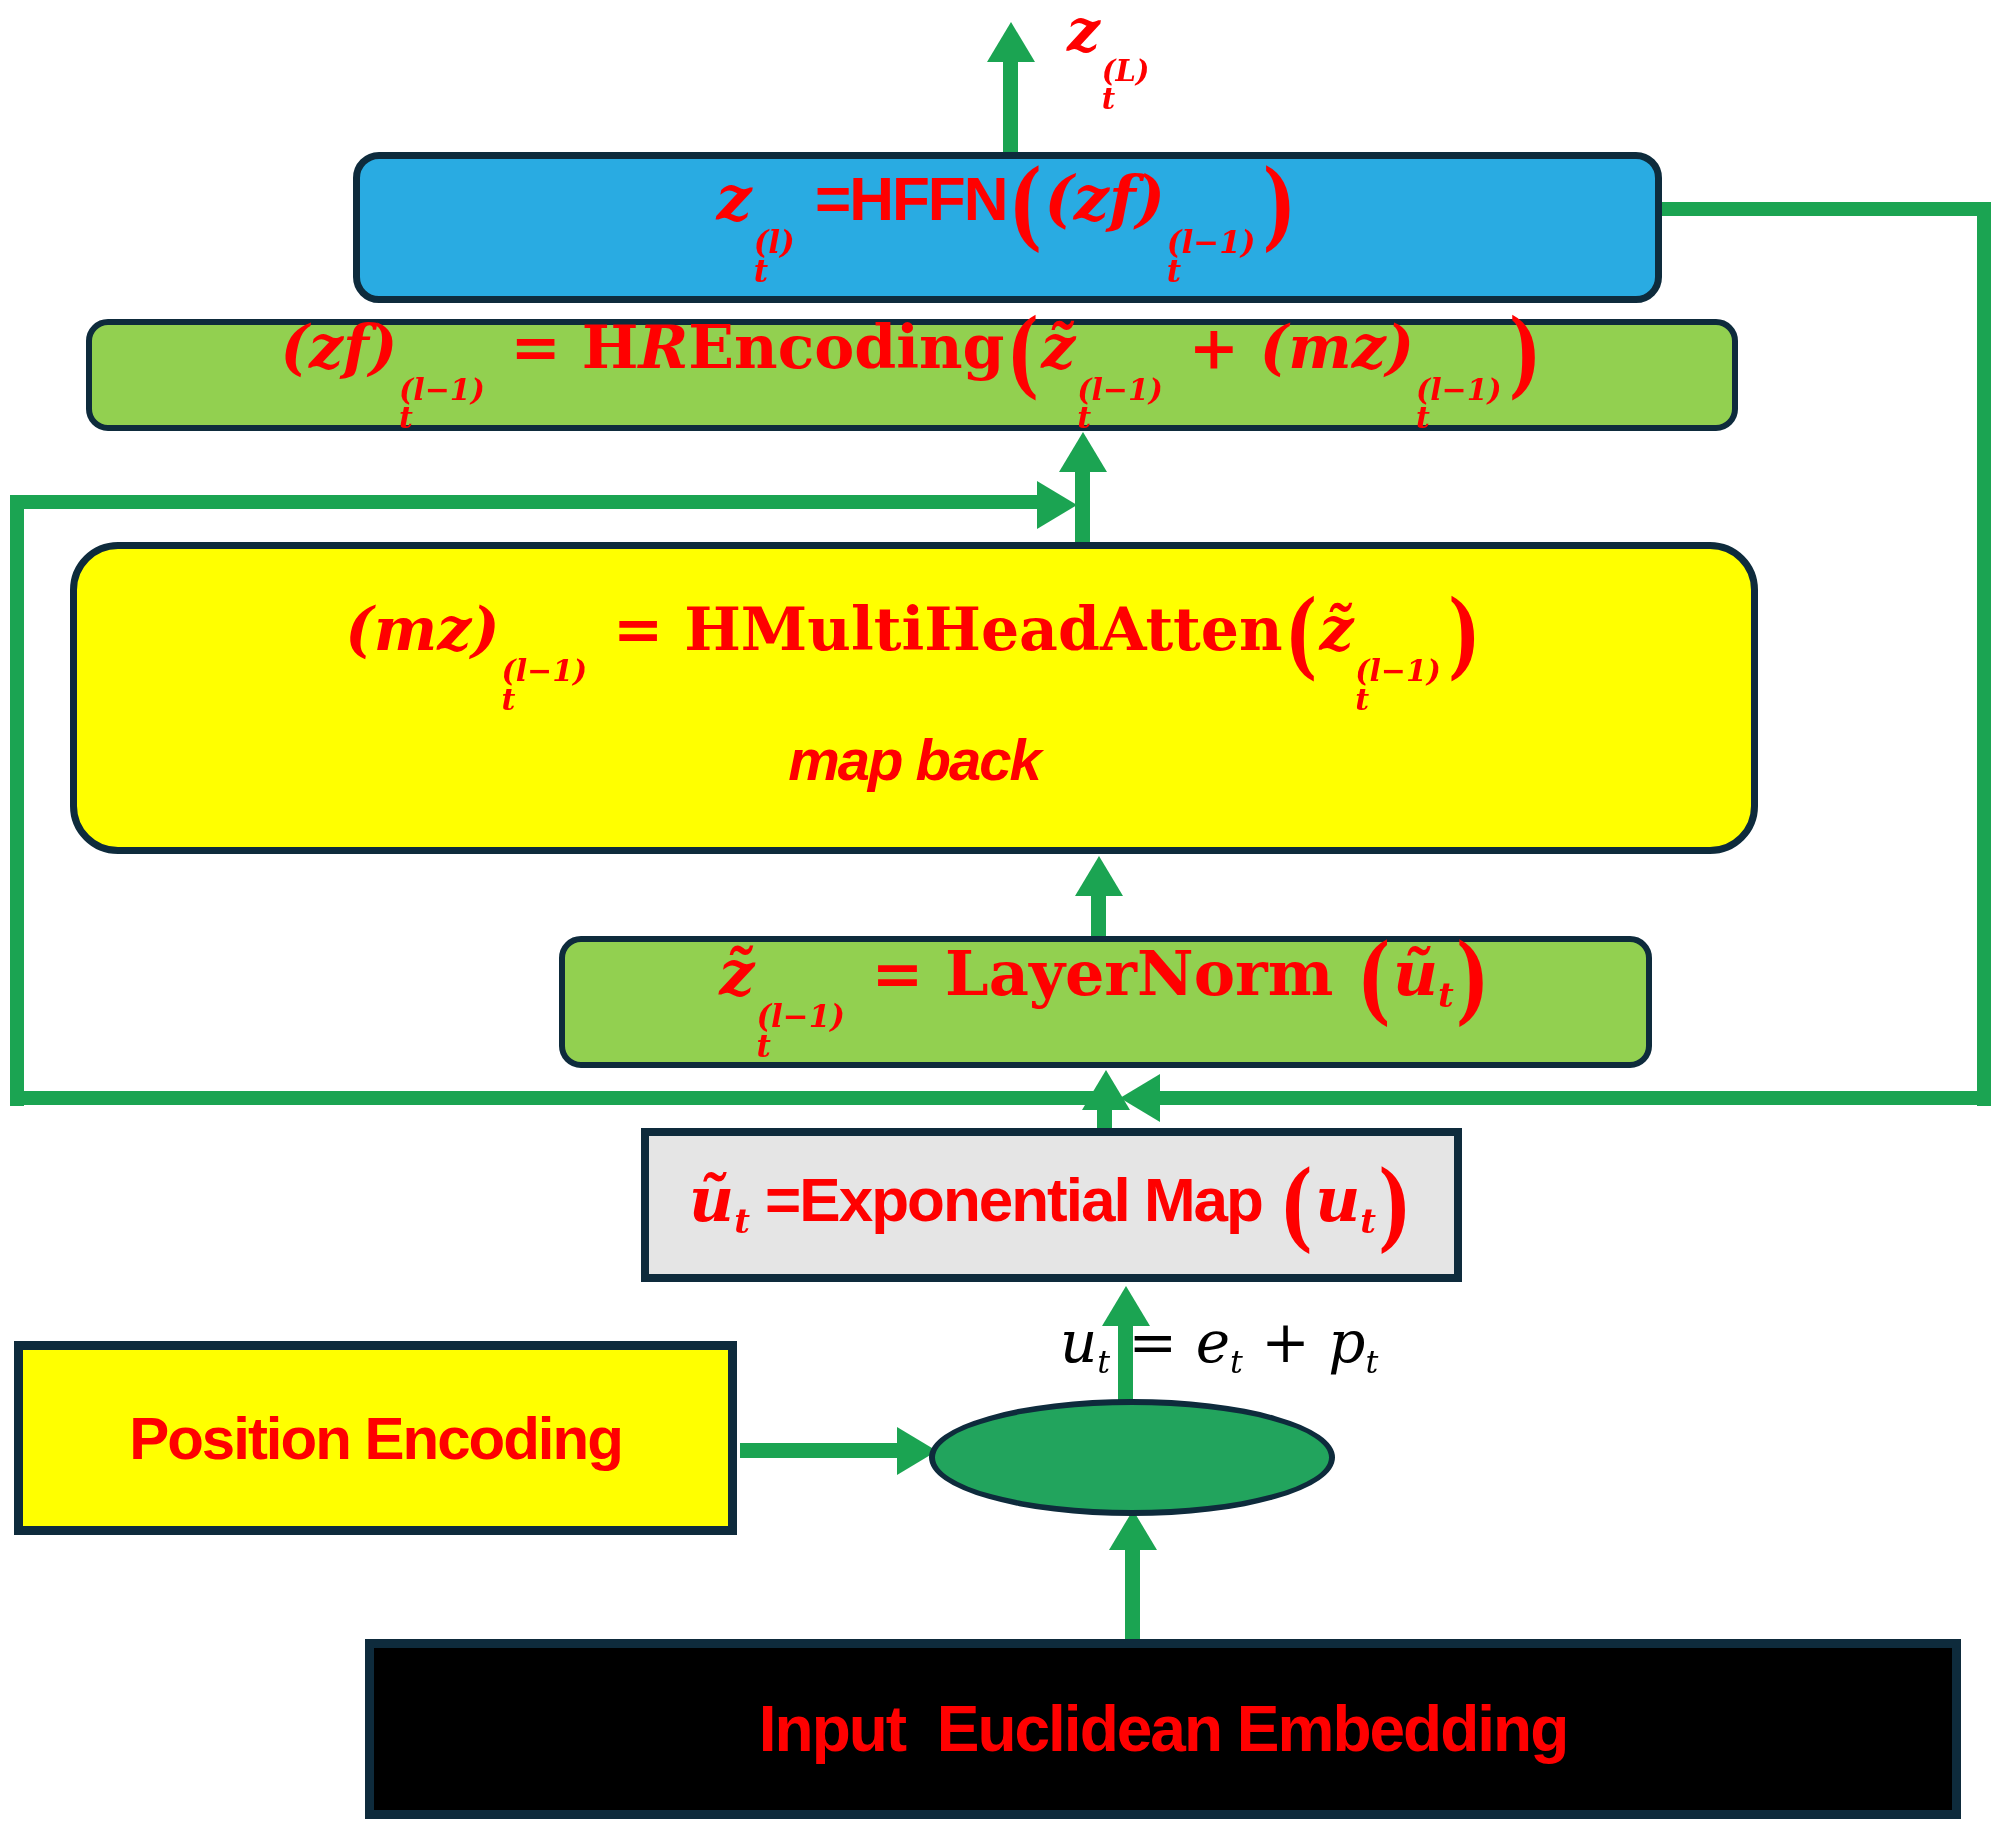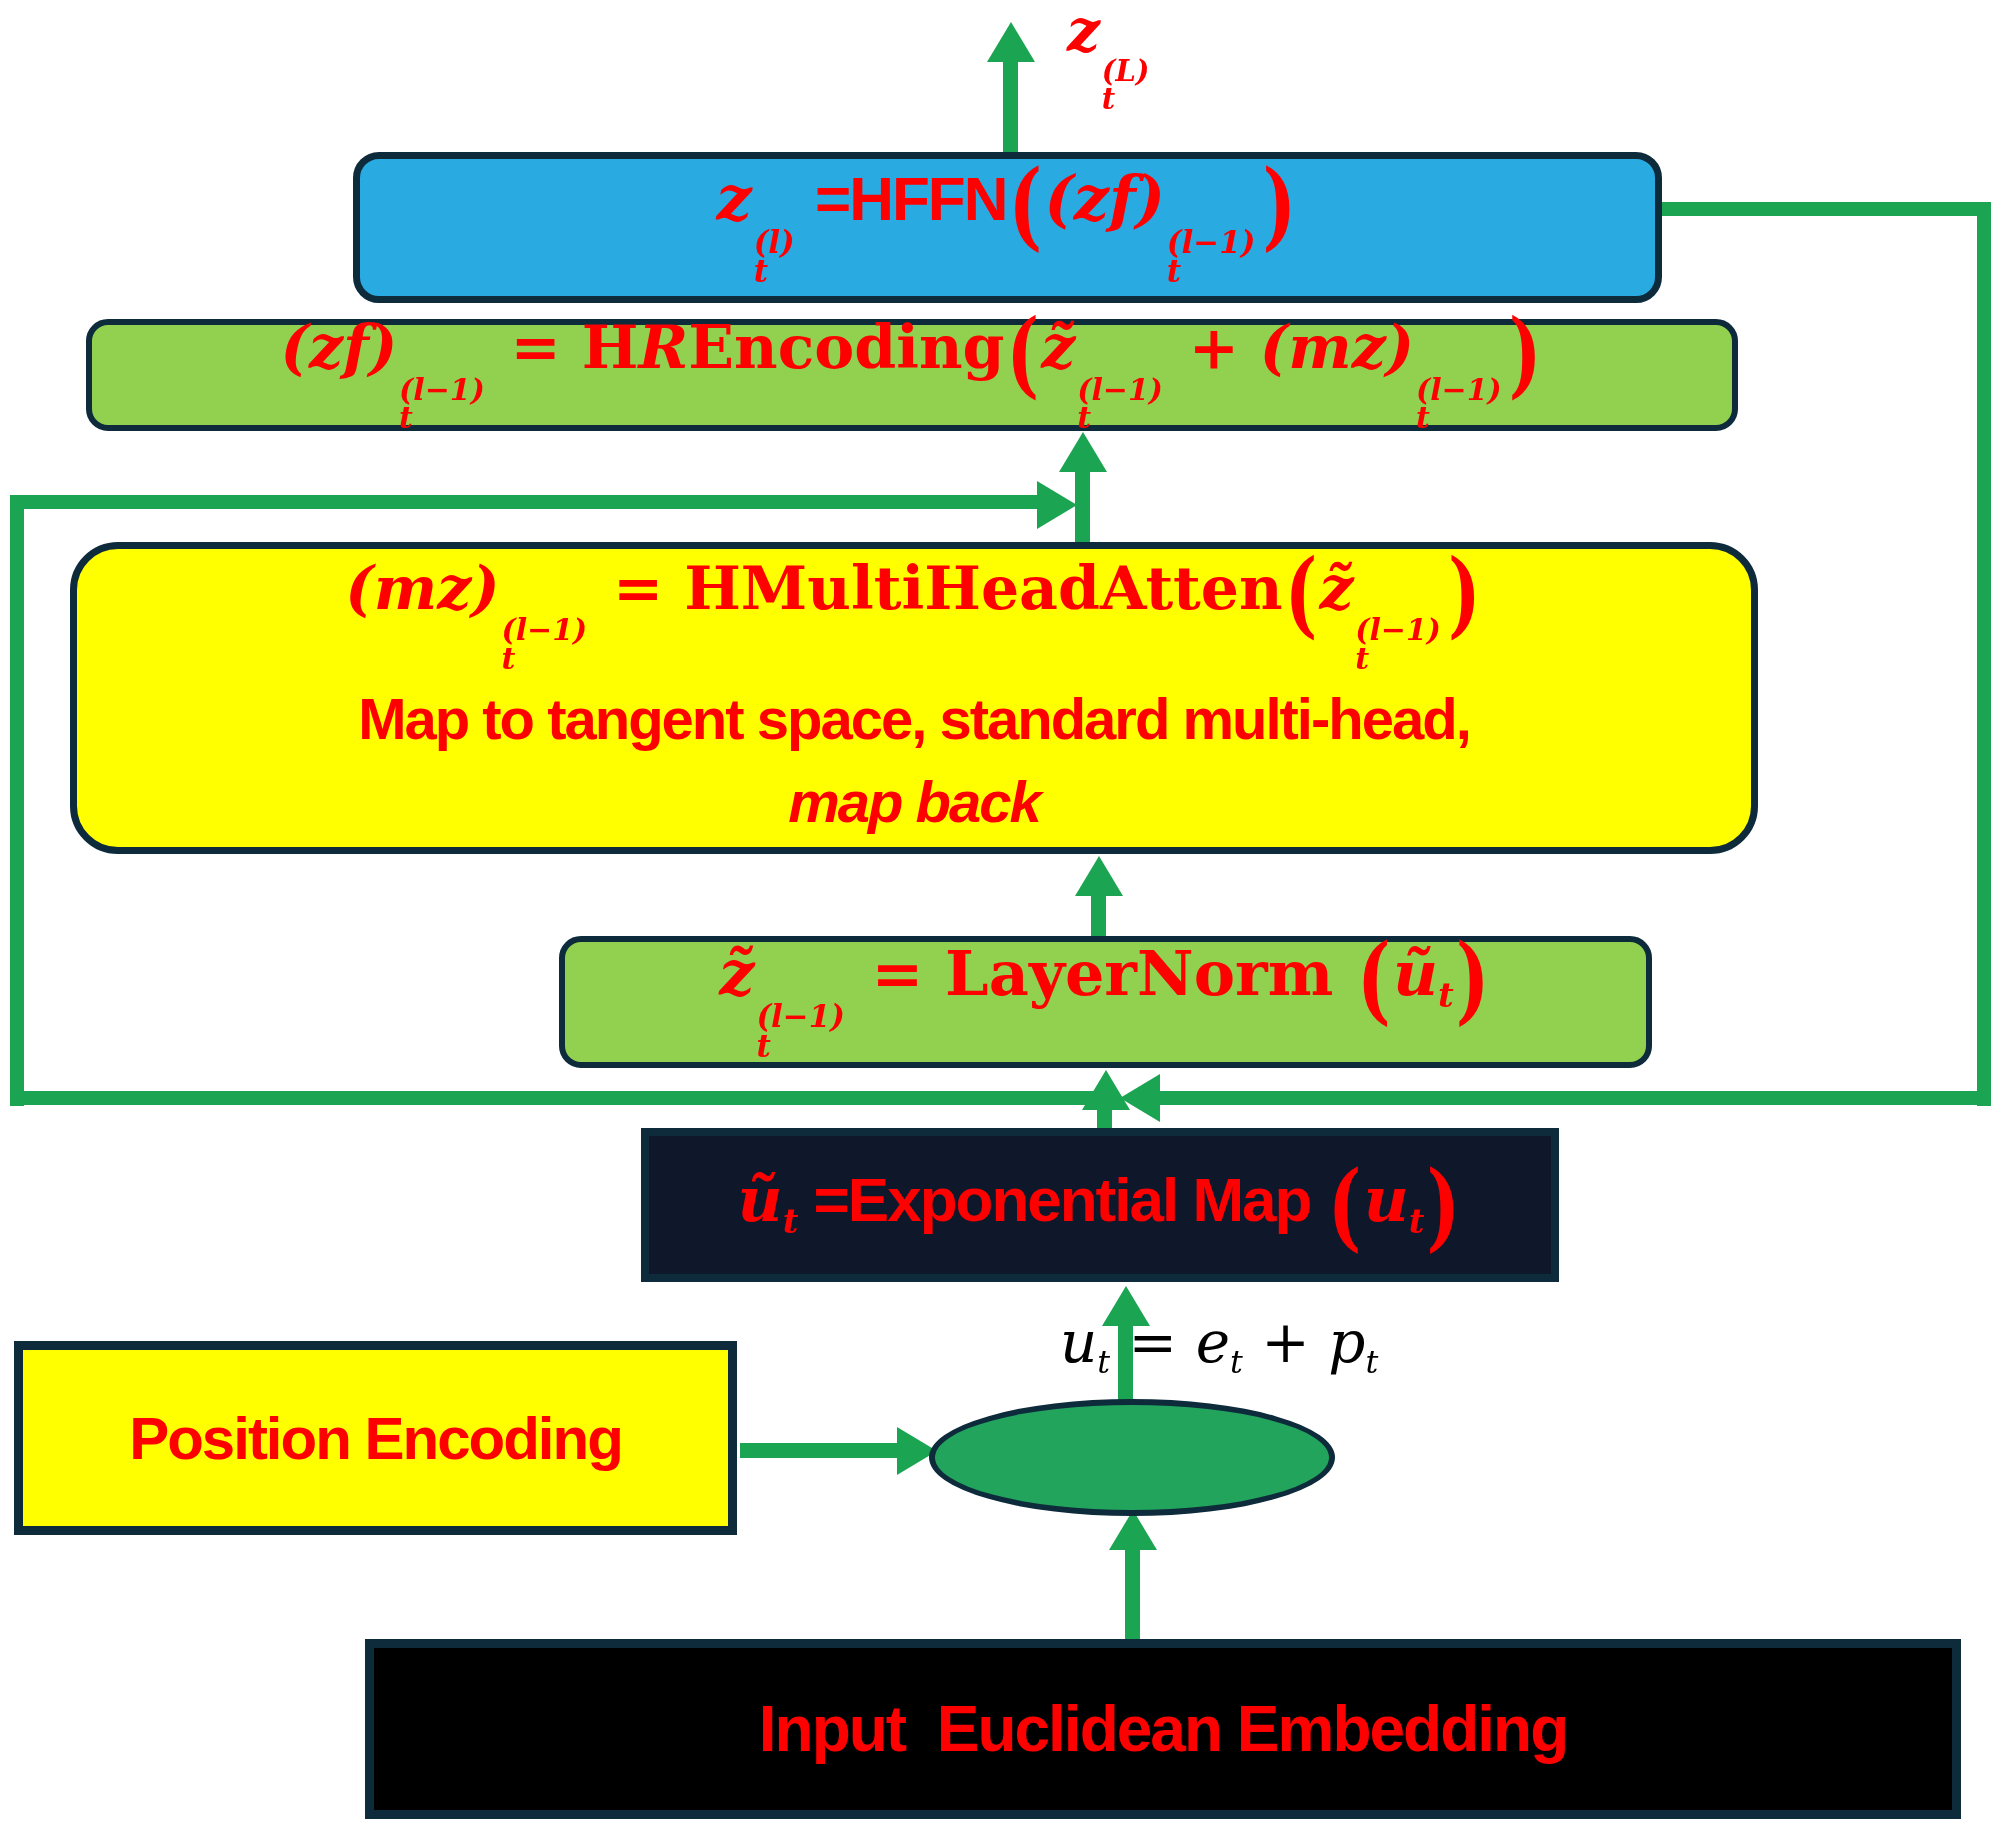--- a/index.html
+++ b/index.html
@@ -112,34 +112,33 @@
   <div class="box" style="left:70px;top:542px;width:1688px;height:312px;background:#ffff00;border:7px solid var(--dark);border-radius:48px;flex-direction:column;justify-content:center;gap:10px;">
     <span class="frm" style="font-size:60px;">
       <span class="mv">(mz)</span><span class="msk">
           <span class="mso">(l−1)</span>
           <span class="msb">t</span>
         </span><span class="mf"> = </span><span class="mf">HMultiHeadAtten</span><span class="bp">(</span><span class="mv">z̃</span><span class="msk">
           <span class="mso">(l−1)</span>
           <span class="msb">t</span>
         </span><span class="bp">)</span>
     </span>
-    <span class="sans-line" style="font-size:58px;">Map to tangent space, standard multi-head,</span>
     <span class="sans-line" style="font-size:58px;font-style:italic;">map back</span>
   </div>
 
   <div class="box" style="left:559px;top:936px;width:1093px;height:132px;background:#92d050;border:6px solid var(--dark);border-radius:22px;font-size:62px;">
     <span class="frm">
       <span class="mv">z̃</span><span class="msk">
           <span class="mso">(l−1)</span>
           <span class="msb">t</span>
         </span><span class="mf"> = </span><span class="mf">LayerNorm</span><span class="mf"> </span><span class="bp">(</span><span class="mv">ũ</span><span class="msb2">t</span><span class="bp">)</span>
     </span>
   </div>
 
-  <div class="box" style="left:641px;top:1128px;width:918px;height:154px;background:#0f172a;border:8px solid var(--dark);font-size:62px;">
+  <div class="box" style="left:641px;top:1128px;width:821px;height:154px;background:#e5e5e5;border:8px solid var(--dark);font-size:62px;">
     <span class="frm">
       <span class="mv">ũ</span><span class="msb2">t</span><span class="sf"> =</span><span class="sf">Exponential Map </span><span class="bp">(</span><span class="mv">u</span><span class="msb2">t</span><span class="bp">)</span>
     </span>
   </div>
 
   <div class="label" style="left:1040px;top:1313px;font-size:58px;color:#000;margin-left:20px;">
     <span class="mv" style="font-weight:normal;">u</span><span class="msb2" style="font-weight:normal;">t</span><span class="mf" style="font-weight:normal;"> = </span><span class="mv" style="font-weight:normal;">e</span><span class="msb2" style="font-weight:normal;">t</span><span class="mf" style="font-weight:normal;"> + </span><span class="mv" style="font-weight:normal;">p</span><span class="msb2" style="font-weight:normal;">t</span>
   </div>
 
   <div style="position:absolute;left:929px;top:1399px;width:406px;height:117px;background:#22a45d;border:6px solid var(--dark);border-radius:50%;box-sizing:border-box;"></div>

